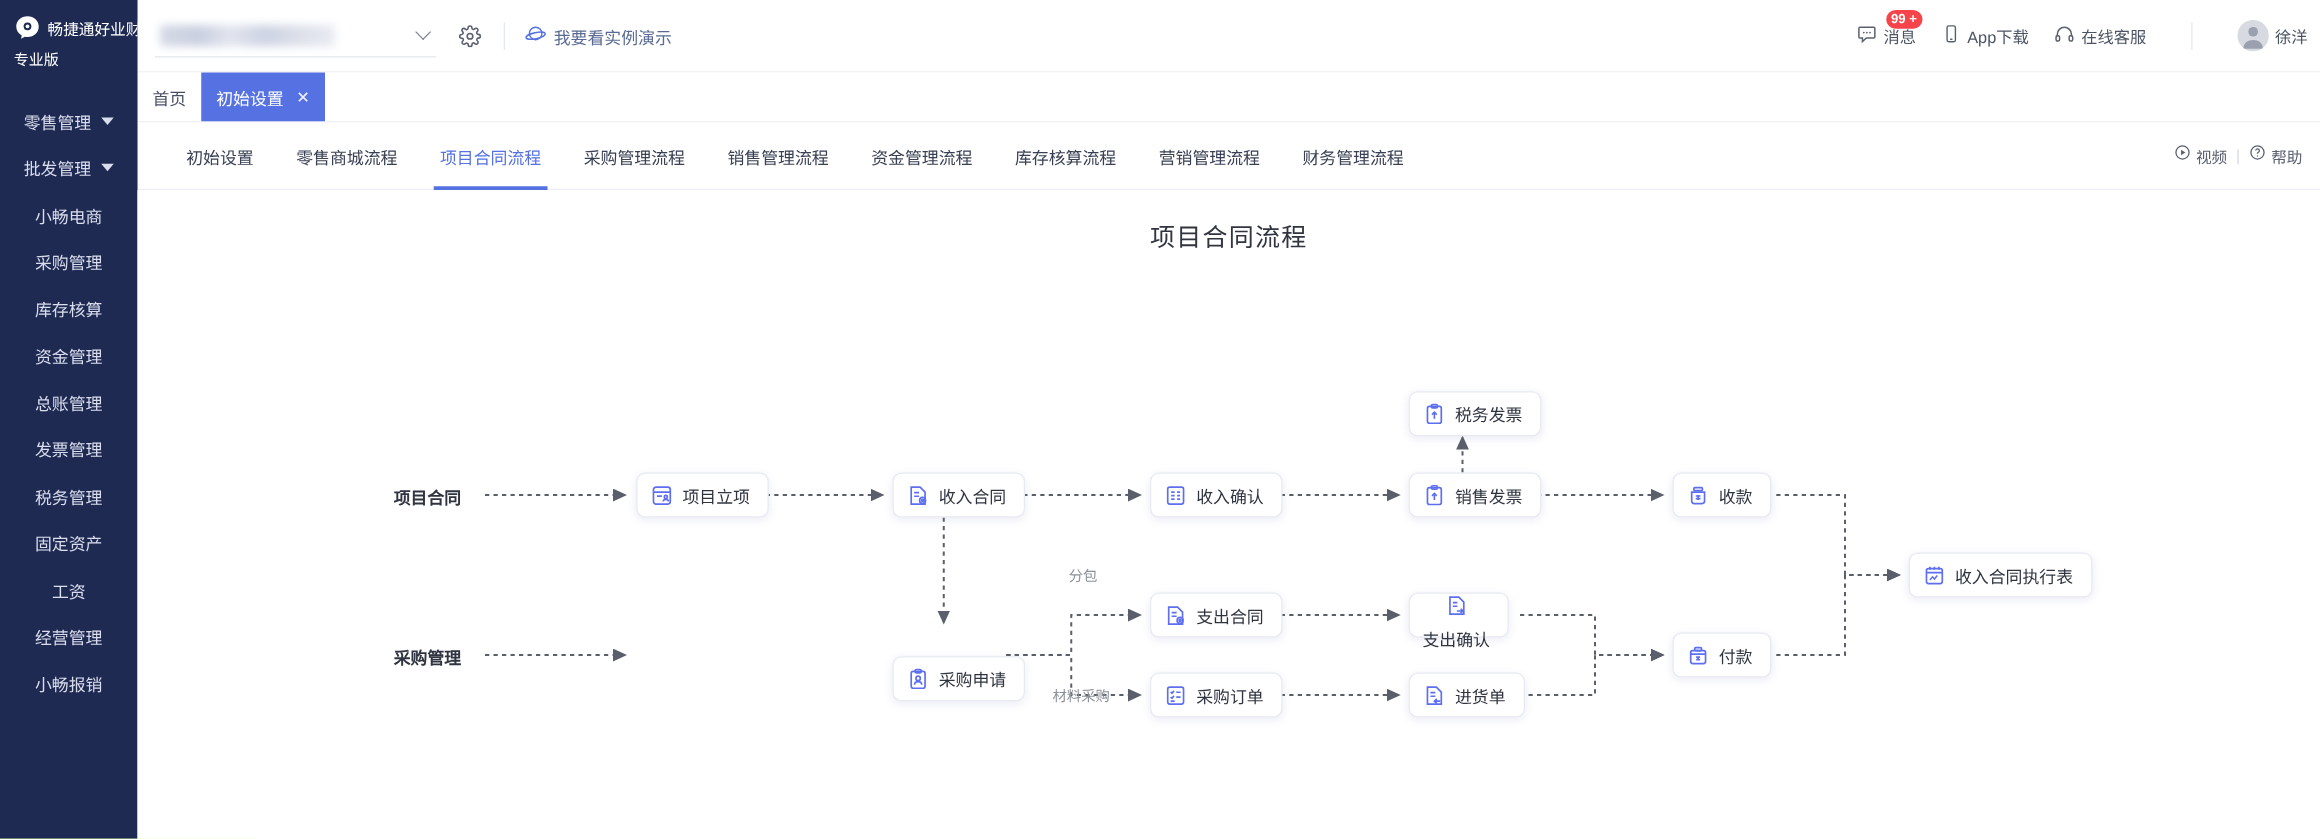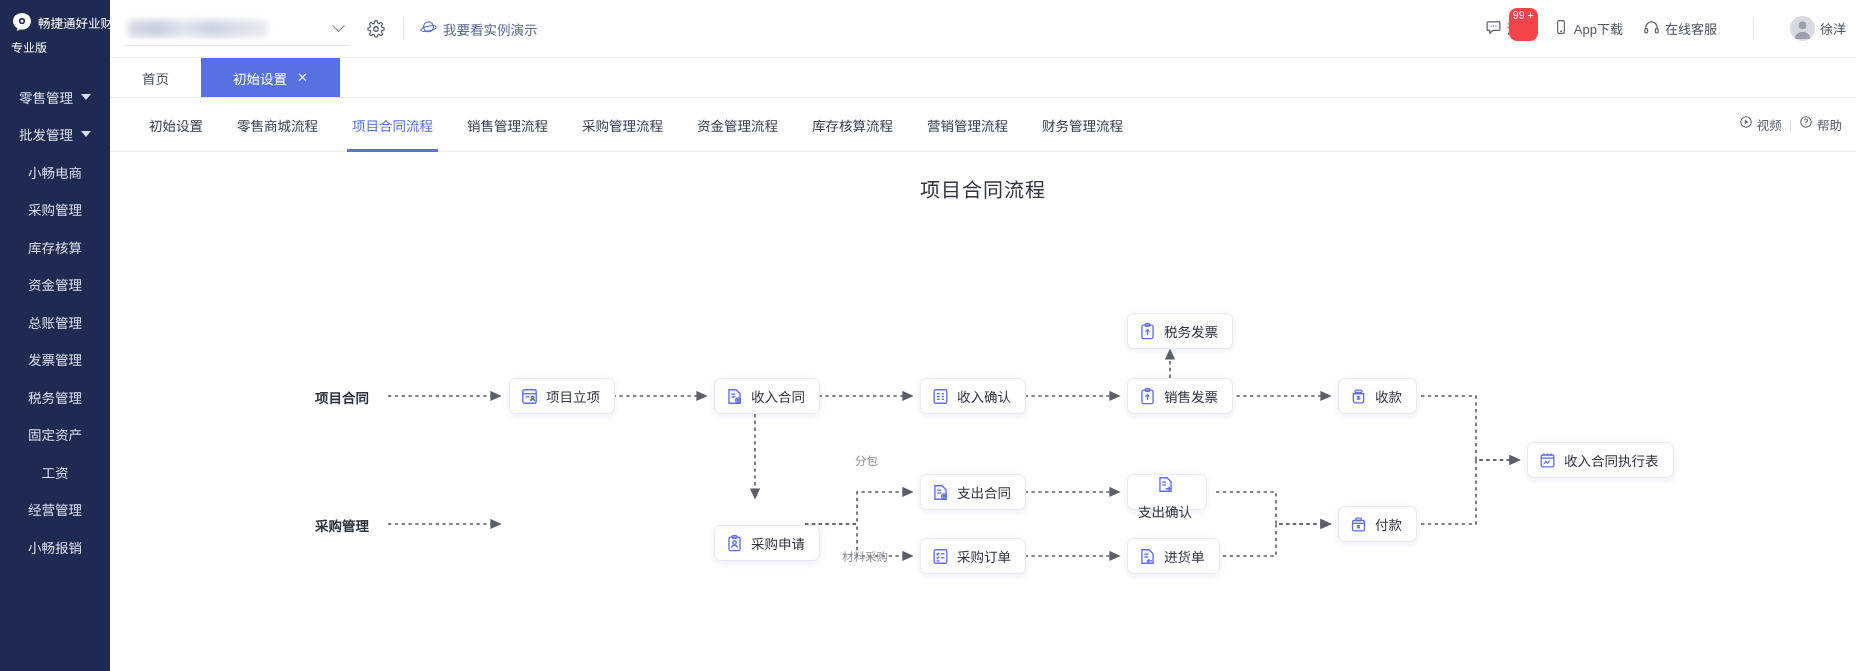--- a/index.html
+++ b/index.html
@@ -95,41 +95,41 @@
     padding-right: 10px;
   }
   .hdr-act {
     display: flex; align-items: center; gap: 5px;
     color: #4d5565; font-size: 13px; cursor: pointer; position: relative; white-space: nowrap;
   }
   .badge {
     position: absolute; top: -11px; left: 24px;
     background: #f5454a; color: #fff;
     font-size: 10.5px; line-height: 15px;
-    height: 33px; min-width: 26px; padding: 0 4px;
-    border-radius: 8px; text-align: center; font-weight: normal;
+    height: 15px; min-width: 26px; padding: 0 4px;
+    border-radius: 8px; text-align: center; font-weight: bold;
     white-space: nowrap;
   }
   .avatar {
     width: 25px; height: 25px; border-radius: 50%;
     background: #d8dae1; display:flex; align-items:flex-end; justify-content:center; overflow:hidden;
   }
   .user-name { color:#4d5565; font-size:13px; white-space:nowrap; }
 
   
   .tabbar {
     height: 40px; flex: 0 0 40px;
     background: #fff;
     display: flex; align-items: stretch;
     border-bottom: 1px solid #e9ebf0;
     padding-left: 0px;
   }
   .wtab {
     display: flex; align-items: center; justify-content: center;
-    padding: 0 32px; font-size: 13.5px; color: #4a5064;
+    padding: 0 12px; font-size: 13.5px; color: #4a5064;
     cursor: pointer; white-space: nowrap;
   }
   .wtab.active { background: #5571e2; color: #fff; }
   .wtab .x { margin-left: 10px; font-size: 13px; opacity: .9; }
 
   
   .flowtabs {
     height: 54px; flex: 0 0 54px;
     background: #fff;
     display: flex; align-items: center;
@@ -341,24 +341,24 @@
       <div class="ftab">
         <span>初始设置</span>
       </div>
       <div class="ftab">
         <span>零售商城流程</span>
       </div>
       <div class="ftab active">
         <span>项目合同流程</span>
       </div>
       <div class="ftab">
+        <span>采购管理流程</span>
+      </div>
+      <div class="ftab">
         <span>销售管理流程</span>
-      </div>
-      <div class="ftab">
-        <span>采购管理流程</span>
       </div>
       <div class="ftab">
         <span>资金管理流程</span>
       </div>
       <div class="ftab">
         <span>库存核算流程</span>
       </div>
       <div class="ftab">
         <span>营销管理流程</span>
       </div>

